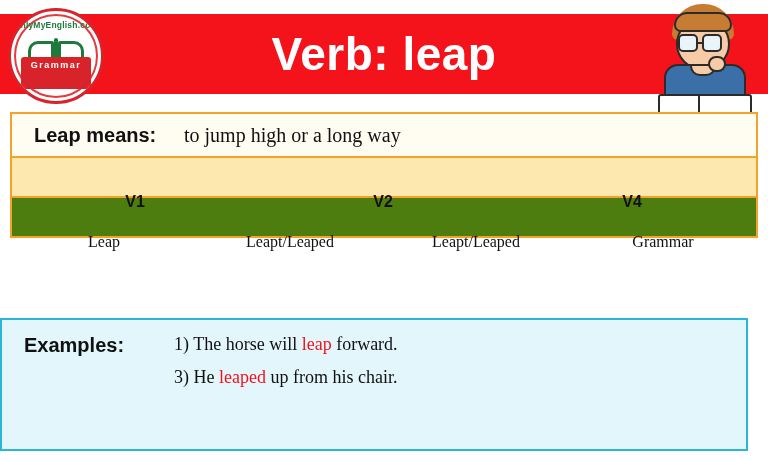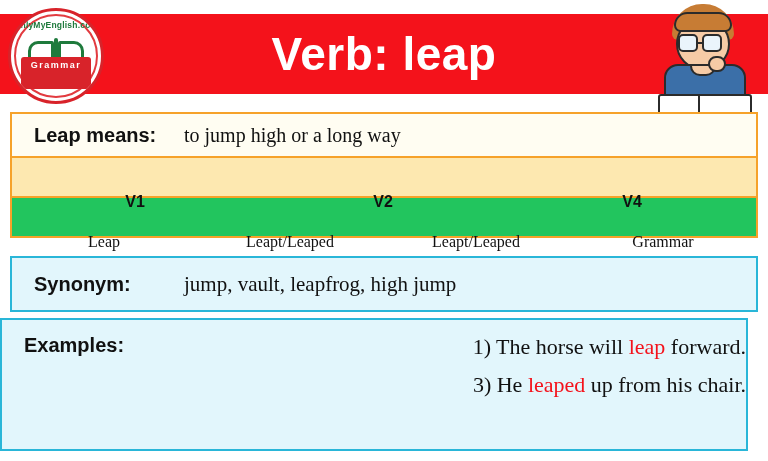--- a/index.html
+++ b/index.html
@@ -199,21 +199,21 @@
   }
 
   
   .forms-box {
     position: absolute;
     left: 10px;
     top: 112px;
     width: 748px;
     border: 2px solid #f6a22a;
     box-sizing: border-box;
-    background: #22c55e;
+    background: #4d7c0f;
   }
   .means-row {
     display: flex;
     align-items: center;
     height: 42px;
     background: #fffdf2;
     border-bottom: 2px solid #f6a22a;
   }
   .means-label {
     width: 172px;
@@ -296,25 +296,24 @@
     box-sizing: border-box;
     font-weight: bold;
     font-size: 20px;
     color: #111111;
     font-family: "Liberation Sans", sans-serif;
   }
   .ex-list {
     flex: 1;
   }
   .ex-item {
-    font-size: 22px;
+    font-size: 18px;
     color: #111111;
     margin-bottom: 12px;
     font-family: "Liberation Serif", serif;
-    text-align: right;
   }
   .hl { color: #f4121b; }
 </style>
 </head>
 <body>
 
 <div class="page">
 
   <div class="header">
     <div class="header-band"></div>
@@ -358,24 +357,20 @@
       <div class="vcell">V4</div>
     </div>
     <div class="vrow vbody">
       <div class="vcell">Leap</div>
       <div class="vcell">Leapt/Leaped</div>
       <div class="vcell">Leapt/Leaped</div>
       <div class="vcell">Grammar</div>
     </div>
   </div>
 
-  <div class="syn-box">
-    <div class="syn-label">Synonym:</div>
-    <div class="syn-value">jump, vault, leapfrog, high jump</div>
-  </div>
 
   <div class="ex-box">
     <div class="ex-label">Examples:</div>
     <div class="ex-list">
       <div class="ex-item">
         <span>1) The horse will </span><span class="hl">leap</span><span> forward.</span>
       </div>
       <div class="ex-item">
         <span>3) He </span><span class="hl">leaped</span><span> up from his chair.</span>
       </div>

